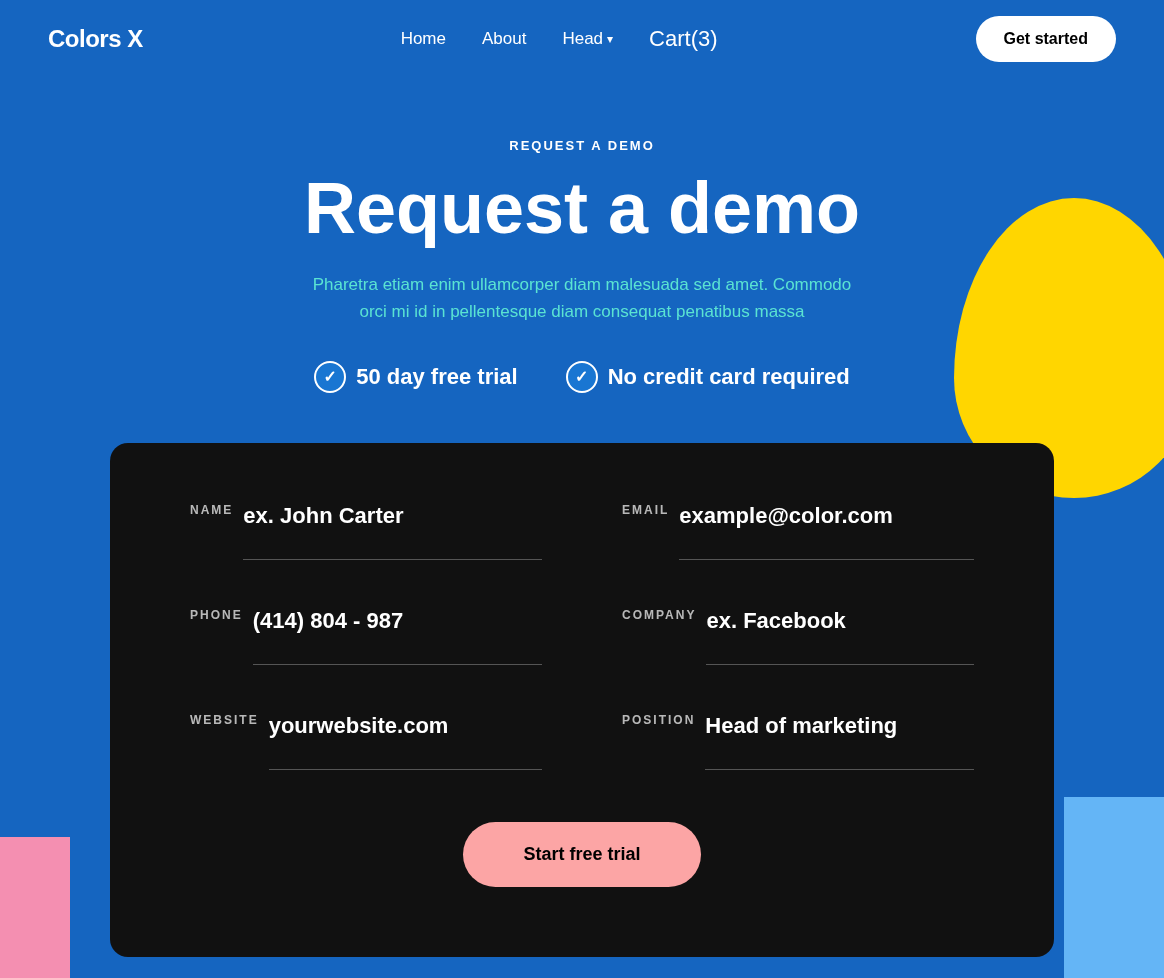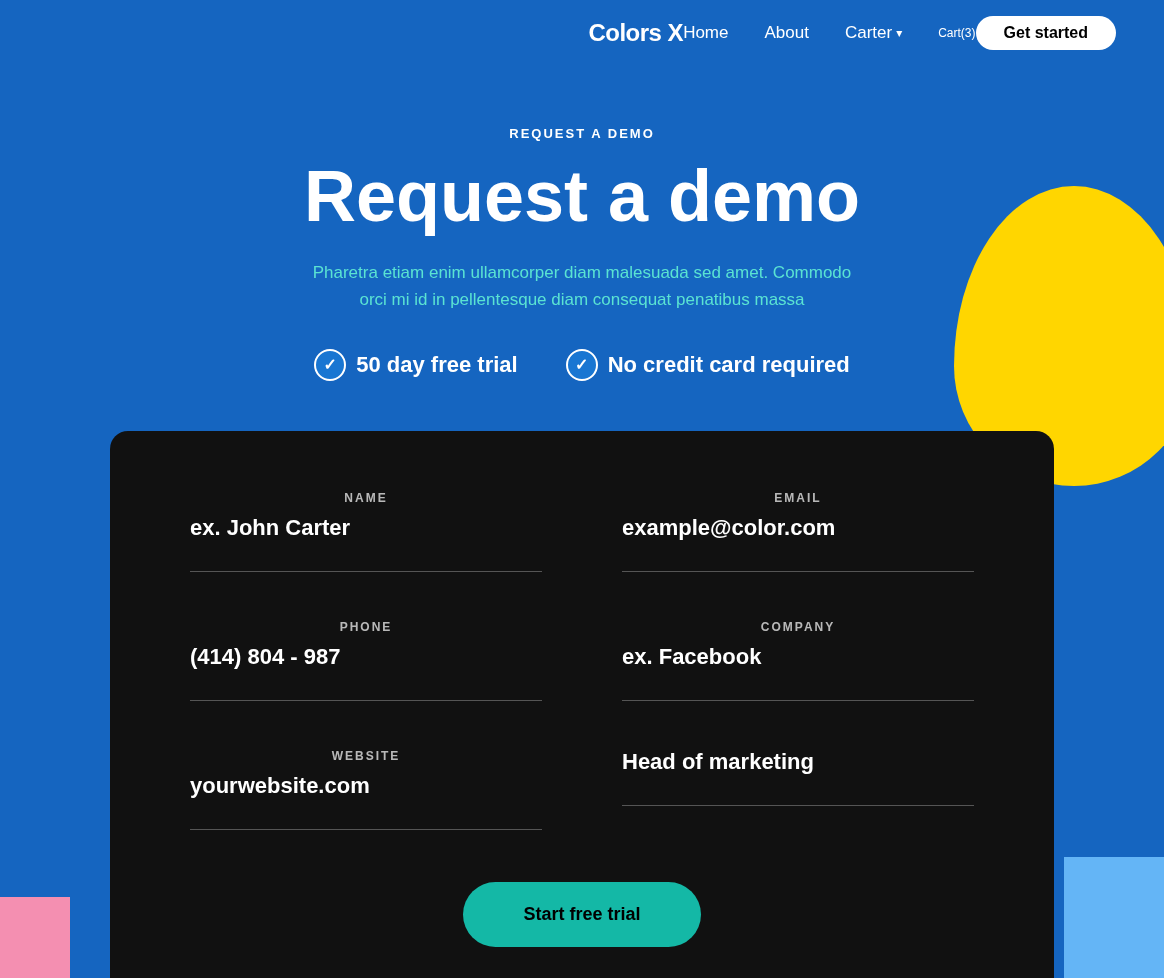--- a/index.html
+++ b/index.html
@@ -12,21 +12,21 @@
       font-family: 'Arial', sans-serif;
       background: #1565c0;
       min-height: 978px;
       overflow-x: hidden;
     }
 
     
     nav {
       display: flex;
       align-items: center;
-      justify-content: flex-end;
+      justify-content: space-between;
       padding: 16px 48px;
       background: #1565c0;
     }
 
     .logo {
       color: #fff;
       font-size: 24px;
       font-weight: 900;
       letter-spacing: -0.5px;
     }
@@ -53,30 +53,30 @@
       font-weight: 500;
       cursor: pointer;
     }
 
     .chevron {
       font-size: 12px;
     }
 
     .nav-cart {
       color: #fff;
-      font-size: 12px;
+      font-size: 22px;
       font-weight: 500;
     }
 
     .btn-get-started {
       background: #fff;
       color: #000;
       font-size: 16px;
       font-weight: 700;
-      padding: 8px 28px;
+      padding: 14px 28px;
       border-radius: 30px;
       border: none;
       cursor: pointer;
     }
 
     
     .hero {
       background: #1565c0;
       text-align: center;
       padding: 60px 40px 40px;
@@ -186,21 +186,20 @@
     }
 
     .form-grid {
       display: grid;
       grid-template-columns: 1fr 1fr;
       gap: 48px 80px;
     }
 
     .form-field {
       display: flex;
-      flex-direction: column;
       gap: 10px;
     }
 
     .field-label {
       color: #fff;
       font-size: 12px;
       font-weight: 700;
       letter-spacing: 2px;
       text-transform: uppercase;
       opacity: 0.7;
@@ -217,21 +216,21 @@
       outline: none;
       width: 100%;
     }
 
     .field-input::placeholder {
       color: #fff;
       opacity: 1;
     }
 
     .btn-start-trial {
-      background: #14b8a6;
+      background: #fca5a5;
       color: #000;
       font-size: 18px;
       font-weight: 700;
       padding: 22px 60px;
       border-radius: 50px;
       border: none;
       cursor: pointer;
       margin-top: 52px;
     }
 
@@ -244,21 +243,21 @@
 <body>
 
 <div class="page-wrapper">
 
   <nav>
     <div class="logo">Colors X</div>
     <div class="nav-links">
       <a class="nav-link" href="#">Home</a>
       <a class="nav-link" href="#">About</a>
       <div class="nav-pages">
-        <span>Carter</span>
+        <span>Head</span>
         <span class="chevron">▾</span>
       </div>
       <span class="nav-cart">Cart(3)</span>
     </div>
     <button class="btn-get-started">Get started</button>
   </nav>
 
   <div class="hero">
     <div class="yellow-arc"></div>
 
@@ -299,20 +298,21 @@
           <label class="field-label">COMPANY</label>
           <input class="field-input" type="text" placeholder="ex. Facebook" style="">
         </div>
 
         <div class="form-field">
           <label class="field-label">WEBSITE</label>
           <input class="field-input" type="text" placeholder="yourwebsite.com" style="">
         </div>
 
         <div class="form-field">
+          <label class="field-label">POSITION</label>
           <input class="field-input" type="text" placeholder="Head of marketing" style="">
         </div>
 
       </div>
 
       <button class="btn-start-trial">Start free trial</button>
     </div>
 
     <div class="pink-block"></div>
     <div class="blue-block"></div>

